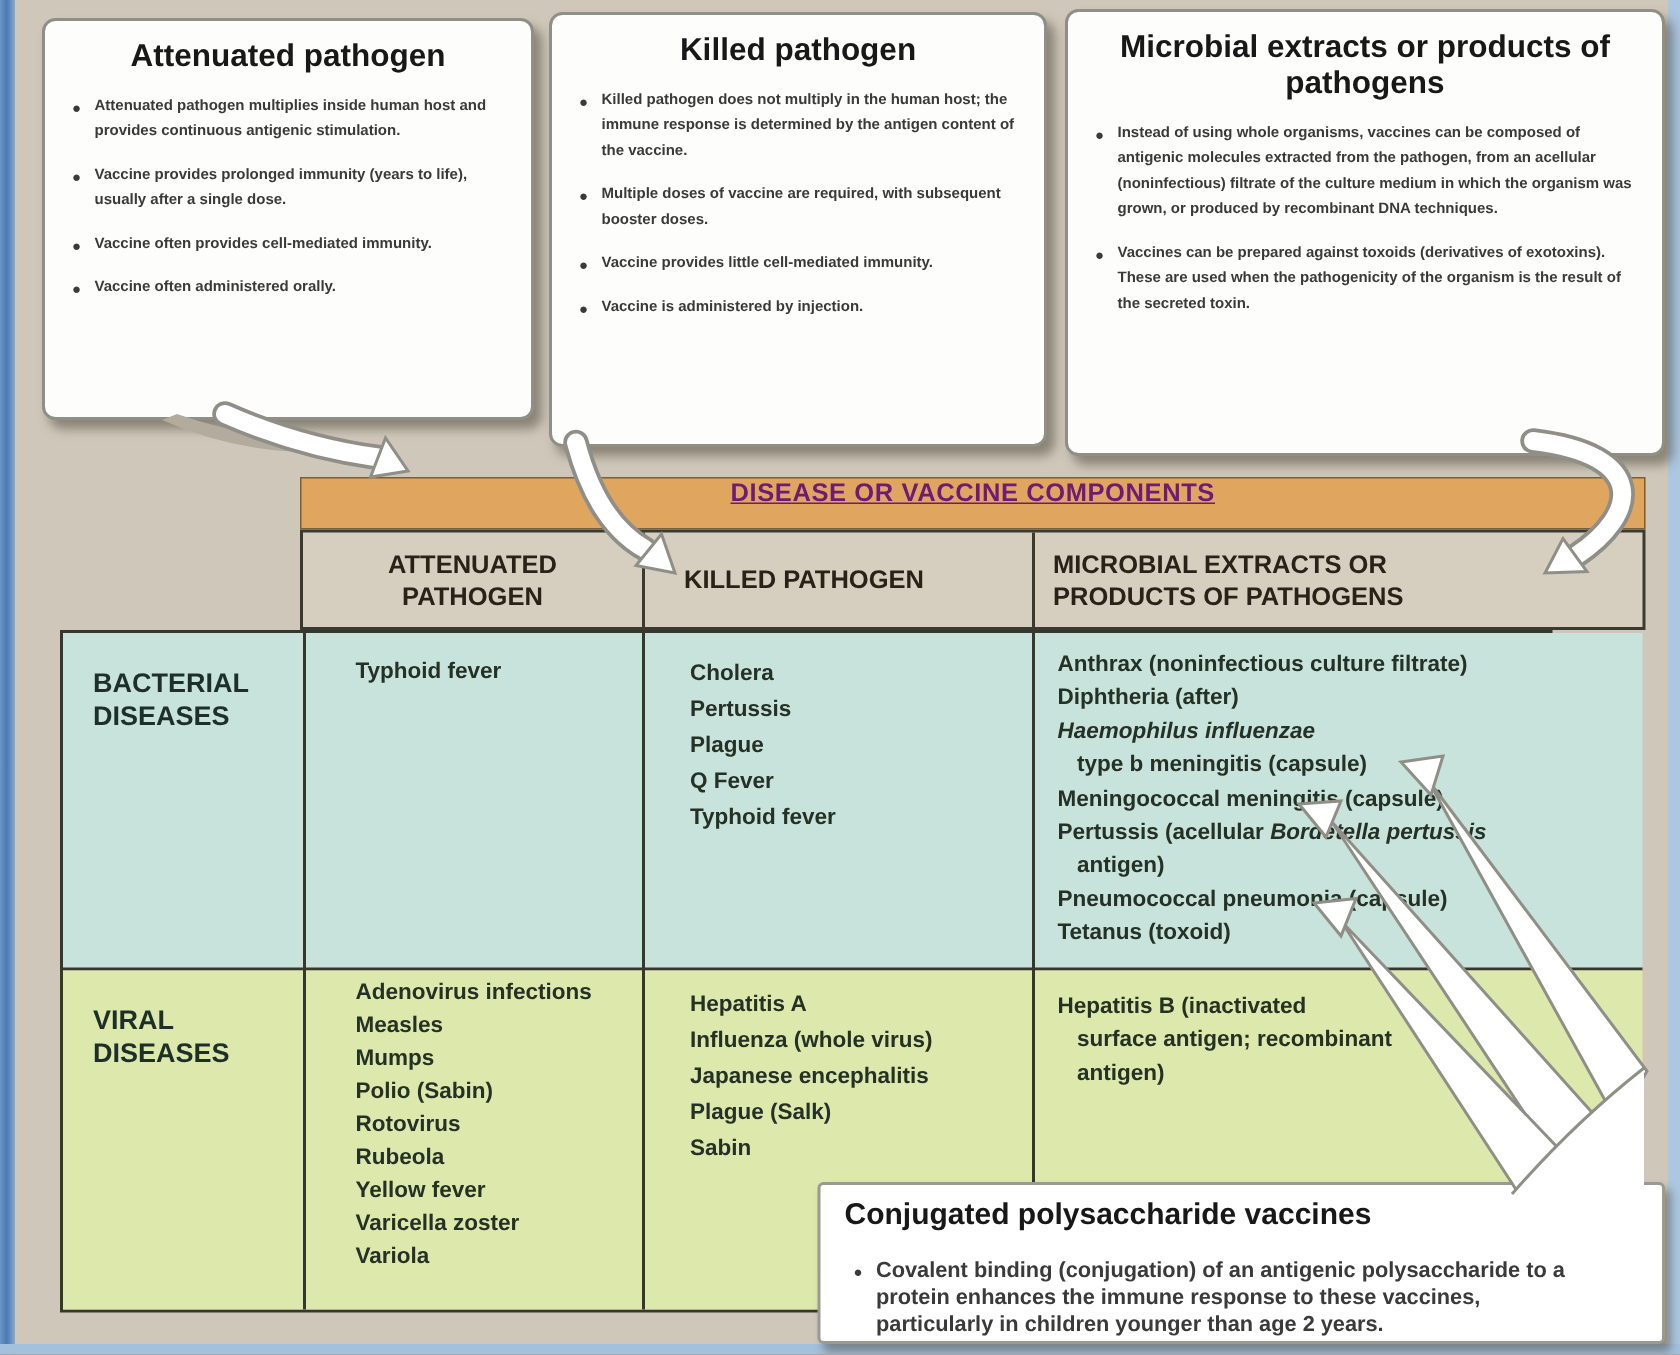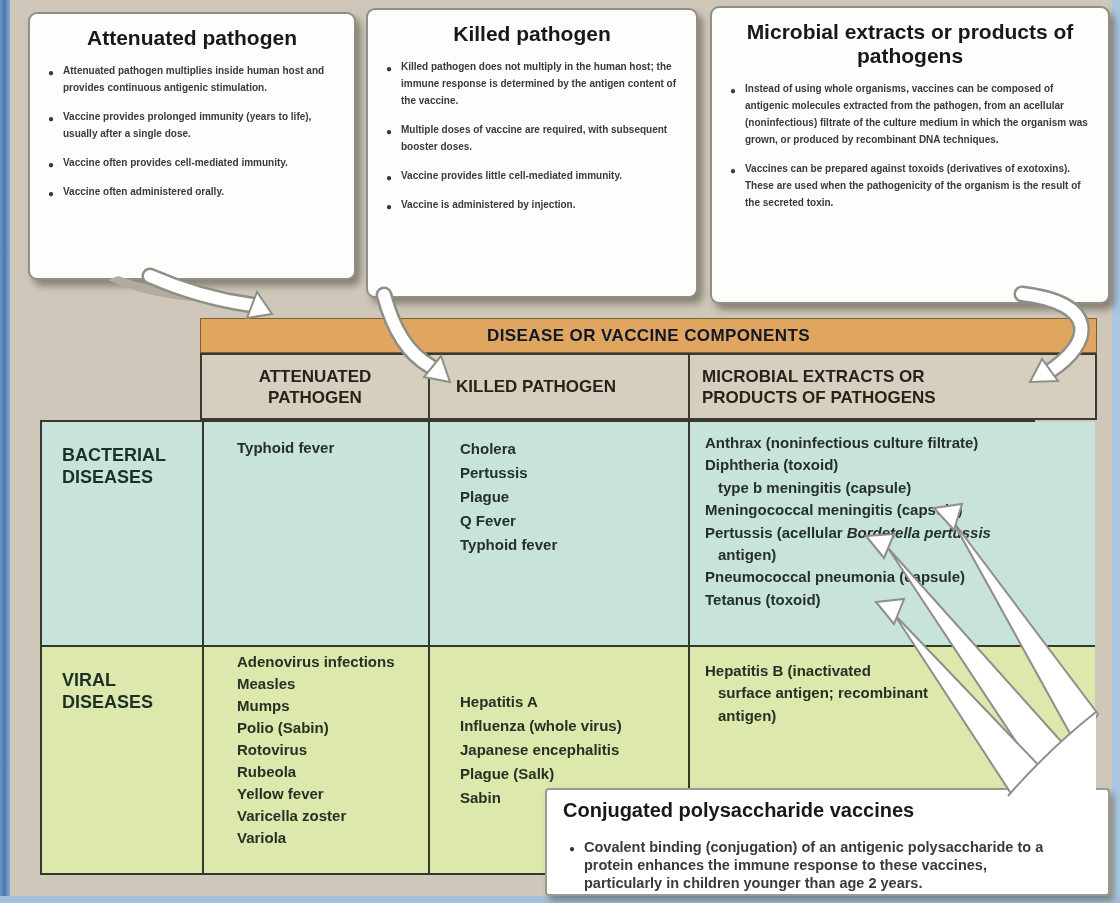--- a/index.html
+++ b/index.html
@@ -11,22 +11,22 @@
   }
   
   .edge-left{position:absolute;left:0;top:0;width:10px;height:903px;
     background:linear-gradient(90deg,#6b96c8,#4a78b0 45%,#86abd3);}
   .edge-right{position:absolute;right:0;top:0;width:8px;height:903px;background:#abc7e1;}
   .edge-bottom{position:absolute;left:0;bottom:0;width:1120px;height:7px;background:#a3c1dc;}
 
   
   .band{position:absolute;left:200px;top:318px;width:897px;height:35px;
     background:#e0a55e;border:1px solid #7a6036;box-sizing:border-box;
-    display:flex;align-items:center;justify-content:center;
-    font-size:17px;color:#0f172a;letter-spacing:.4px;z-index:1;}
+    display:flex;justify-content:center;
+    font-size:17px;color:#701a75;letter-spacing:.4px;z-index:1;text-decoration:underline;}
 
   
   .header-row{position:absolute;left:200px;top:353px;width:897px;height:67px;
     background:#d6cfc0;border:2px solid #3a3a30;box-sizing:border-box;z-index:1;
     color:#2b2217;font-size:17px;line-height:21px;}
   .hcell{position:absolute;top:0;height:63px;display:flex;align-items:center;}
   .hc1{left:0;width:226px;justify-content:center;text-align:center;}
   .hc1 span{width:150px;}
   .hc2{left:226px;width:260px;padding-left:28px;box-sizing:border-box;}
   .hc3{left:486px;width:407px;padding-left:14px;box-sizing:border-box;}
@@ -41,21 +41,21 @@
   .row-bact{top:0;height:223px;background:#c7e3dc;border-bottom:2px solid #37372c;}
   .row-viral{top:225px;height:226px;background:#dde8ac;}
   .vdiv{position:absolute;top:0;width:2px;height:451px;background:#37372c;}
   .cell{position:absolute;top:0;height:100%;box-sizing:border-box;}
   .cell-label{left:0;width:160px;font-size:18px;line-height:22px;color:#1e2f2a;padding:22px 0 0 20px;}
   .cell-label span{display:block;width:120px;}
   .c1{left:162px;width:224px;padding:15px 0 0 33px;line-height:22px;}
   .c2{left:388px;width:258px;padding:15px 0 0 30px;line-height:24px;}
   .c3{left:648px;width:405px;padding:10px 0 0 15px;line-height:22.4px;}
   .row-viral .c1{padding-top:4px;}
-  .row-viral .c2{padding-top:31px;margin-top:12px;}
+  .row-viral .c2{padding-top:11px;}
   .row-viral .c3{padding-top:13px;}
   .cell-line{white-space:nowrap;}
   .cell-line.indent{padding-left:13px;}
   .italic{font-style:italic;}
 
   
   .callout{position:absolute;background:#fdfdfb;border:2px solid #8f8f88;border-radius:9px;
     box-shadow:5px 6px 7px rgba(80,74,62,.55);box-sizing:border-box;z-index:2;}
   .co-title{text-align:center;font-size:21px;line-height:24px;color:#181818;margin-top:12px;}
   .co-bullets{margin:4px 10px 0 18px;font-size:10px;line-height:17px;color:#3a3a3a;}
@@ -114,21 +114,22 @@
         </div>
       <div class="cell c2">
           <div class="cell-line">Cholera</div>
           <div class="cell-line">Pertussis</div>
           <div class="cell-line">Plague</div>
           <div class="cell-line">Q Fever</div>
           <div class="cell-line">Typhoid fever</div>
         </div>
       <div class="cell c3">
           <div class="cell-line">Anthrax (noninfectious culture filtrate)</div>
-          <div class="cell-line">Diphtheria (toxoid)</div>
+          <div class="cell-line">Diphtheria (after)</div>
+          <div class="cell-line italic">Haemophilus influenzae</div>
           <div class="cell-line indent">type b meningitis (capsule)</div>
           <div class="cell-line">Meningococcal meningitis (capsule)</div>
           <div class="cell-line"><span>Pertussis (acellular </span><span class="italic">Bordetella pertussis</span></div>
           <div class="cell-line indent">antigen)</div>
           <div class="cell-line">Pneumococcal pneumonia (capsule)</div>
           <div class="cell-line">Tetanus (toxoid)</div>
         </div>
     </div>
     <div class="trow row-viral">
       <div class="cell cell-label">

